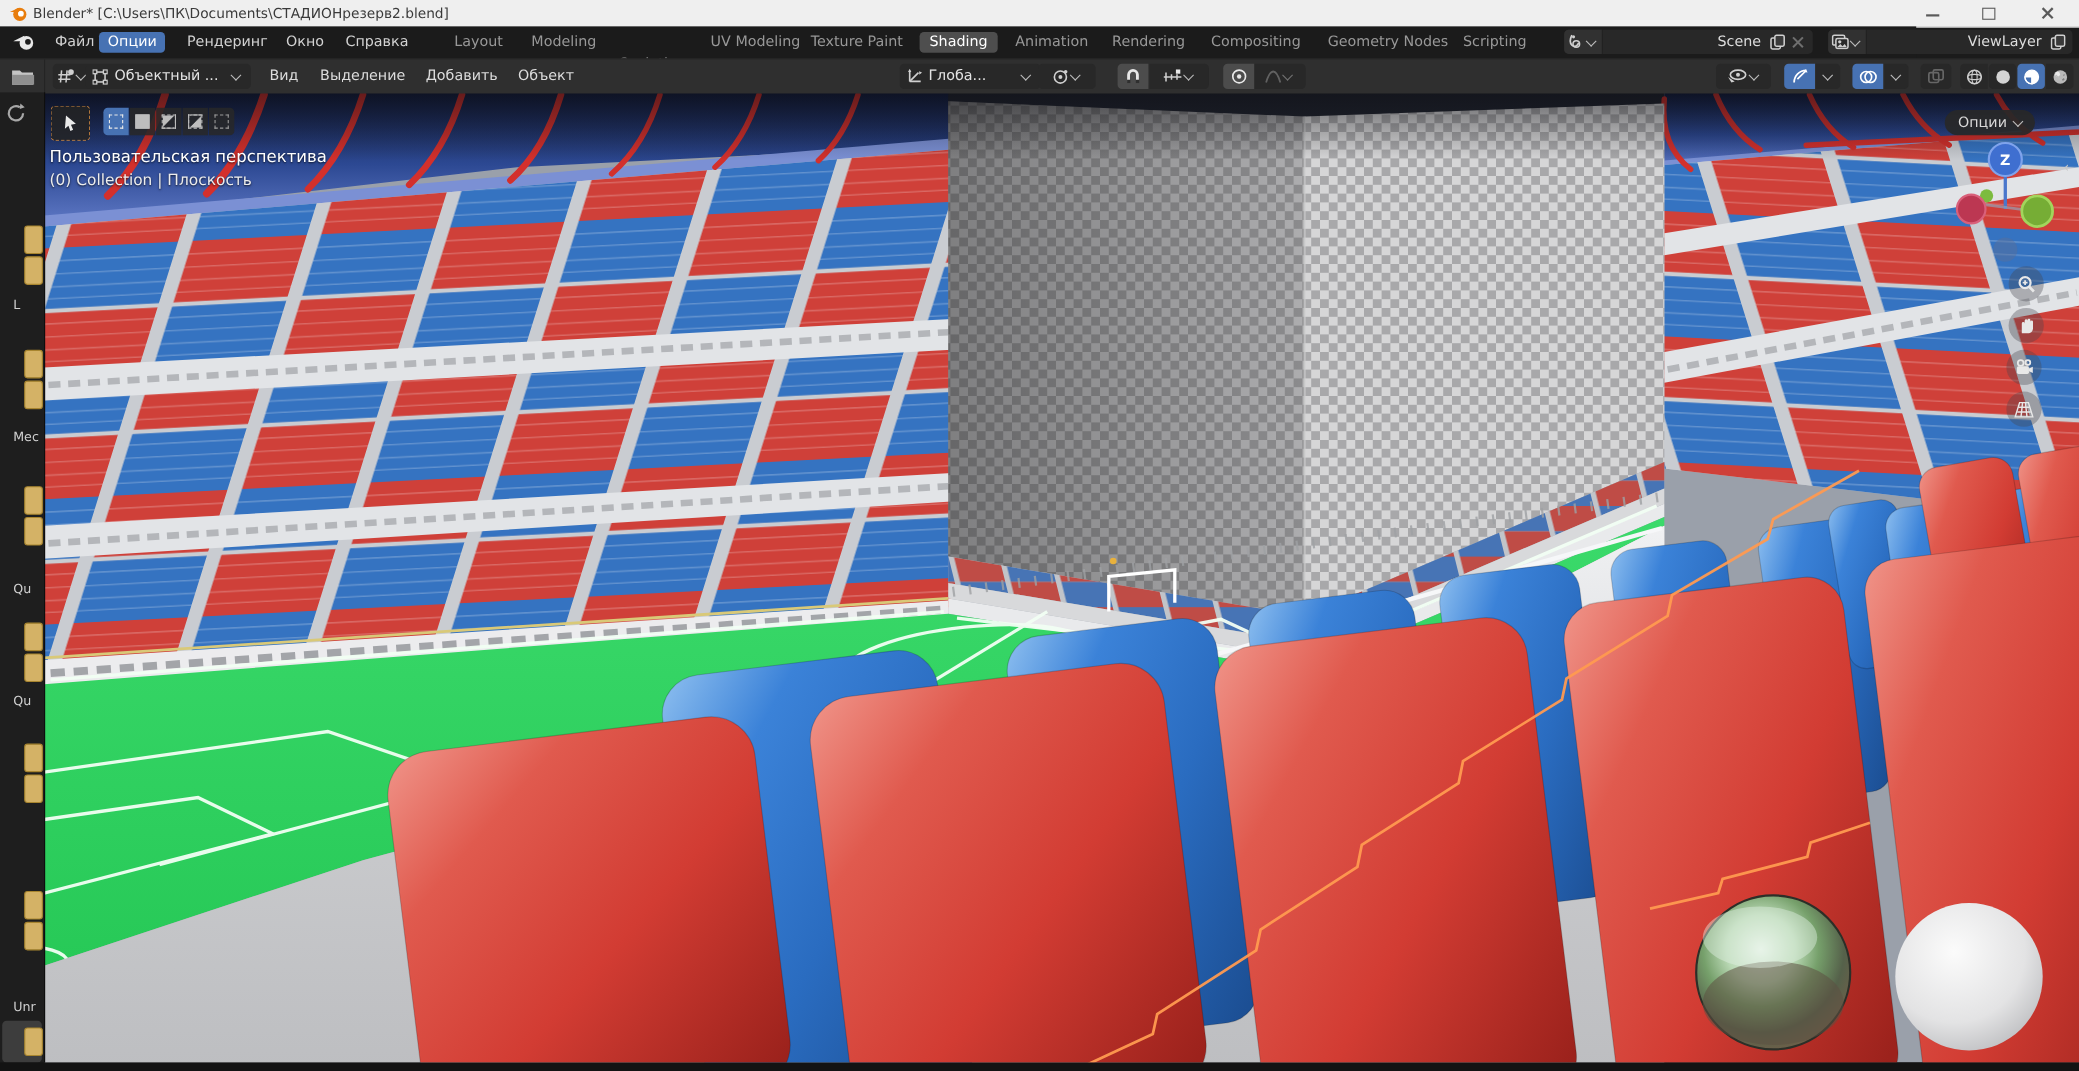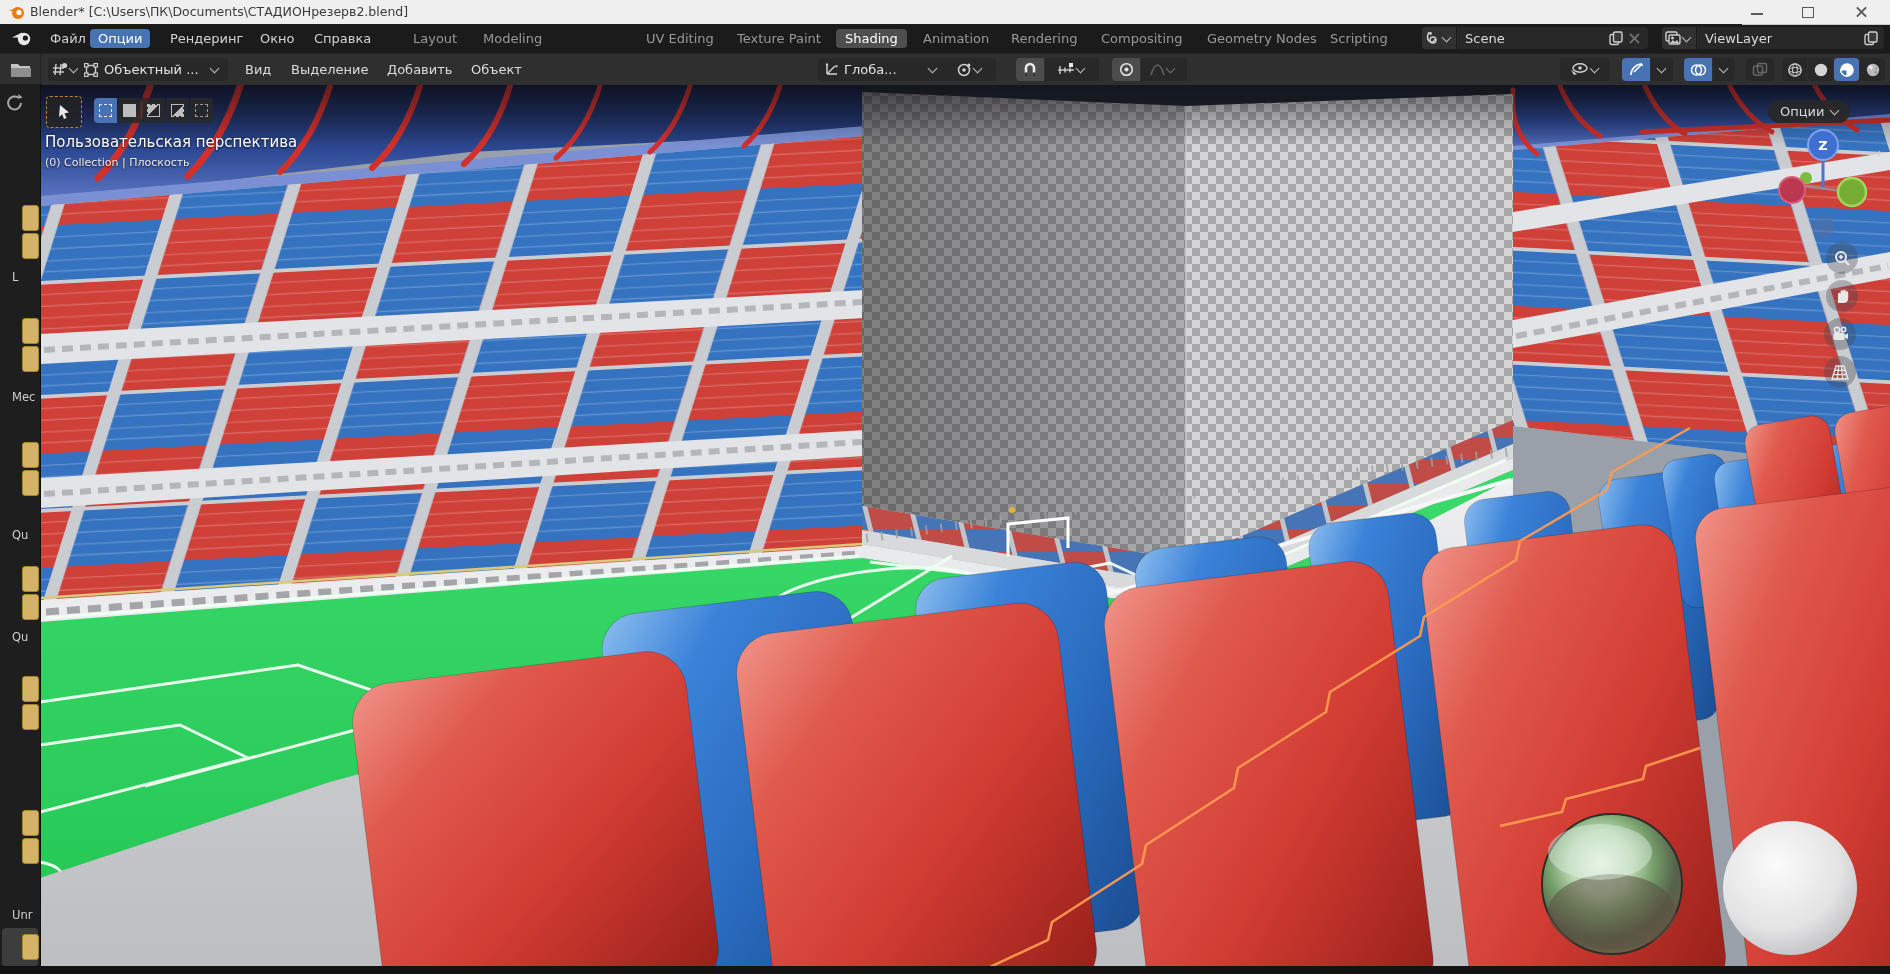--- a/index.html
+++ b/index.html
@@ -16,21 +16,21 @@
   .winbtn .x1,.winbtn .x2{position:absolute;left:9px;top:6px;width:13px;height:2px;background:#5a5a5a;}
   .winbtn .x1{transform:rotate(45deg);} .winbtn .x2{transform:rotate(-45deg);}
   
   #menubar{left:0;top:24px;width:1742px;height:29px;background:#1b1b1b;}
   .mitem{top:5px;height:19px;line-height:19px;font-size:13px;color:#d2d2d2;padding:0 8px;border-radius:4px;cursor:pointer;white-space:nowrap;}
   .mitem.active{background:#4772b3;color:#fff;}
   .wtab{top:5px;height:19px;line-height:19px;font-size:13px;color:#989898;padding:0 9px;border-radius:4px;cursor:pointer;white-space:nowrap;}
   .wtab.active{background:#4e4e4e;color:#fff;}
   .selwidget{top:3px;height:22px;background:#282828;border-radius:4px;display:flex;align-items:center;color:#dcdcdc;font-size:13px;}
   .selwidget .iconbox{width:34px;height:22px;display:flex;align-items:center;justify-content:center;border-right:1px solid #1b1b1b;background:#313131;border-radius:4px 0 0 4px;}
-  .selwidget .val{padding:0 8px;flex:1;white-space:nowrap;overflow:hidden;}
+  .selwidget .val{padding:0 8px;flex:1;white-space:nowrap;overflow:hidden;text-align:right;}
   .chev{display:inline-block;width:6px;height:6px;border-right:1.6px solid #bdbdbd;border-bottom:1.6px solid #bdbdbd;transform:rotate(45deg);margin:0 4px 2px 2px;}
   
   #vheader{left:0;top:53px;width:1890px;height:31px;background:#2f2f2f;border-top:1px solid #232323;}
   .hmenu{top:6px;height:20px;line-height:20px;font-size:13px;color:#dcdcdc;padding:0 7px;border-radius:4px;cursor:pointer;white-space:nowrap;}
   .hbtn{background:#282828;border-radius:4px;display:flex;align-items:center;justify-content:center;cursor:pointer;}
   .hbtn.pressed{background:#4c4c4c;}
   .hbtn.blue{background:#4772b3;}
   .hgroup{display:flex;gap:1px;}
   
   #leftstrip{left:0;top:84px;width:40px;height:882px;background:#1e1e1e;border-right:1px solid #0e0e0e;overflow:hidden;}
@@ -314,21 +314,21 @@
     </svg>
     <span class="abs mitem" style="left:42px;">Файл</span>
     <span class="abs mitem active" style="left:90px;">Опции</span>
     <span class="abs mitem" style="left:162px;">Рендеринг</span>
     <span class="abs mitem" style="left:252px;">Окно</span>
     <span class="abs mitem" style="left:306px;">Справка</span>
 
     <span class="abs wtab" style="left:404px;">Layout</span>
     <span class="abs wtab" style="left:474px;">Modeling</span>
     <span class="abs wtab" style="left:554px;margin-top:20px;">Sculpting</span>
-    <span class="abs wtab" style="left:637px;">UV Editing</span>
+    <span class="abs wtab" style="left:637px;">UV Modeling</span>
     <span class="abs wtab" style="left:728px;">Texture Paint</span>
     <span class="abs wtab active" style="left:836px;">Shading</span>
     <span class="abs wtab" style="left:914px;">Animation</span>
     <span class="abs wtab" style="left:1002px;">Rendering</span>
     <span class="abs wtab" style="left:1092px;">Compositing</span>
     <span class="abs wtab" style="left:1198px;">Geometry Nodes</span>
     <span class="abs wtab" style="left:1321px;">Scripting</span>
 
     <div class="abs selwidget" style="left:1422px;width:226px;">
       <span class="iconbox">
@@ -586,21 +586,21 @@
       </div>
     <div class="selmode">
         <span class="dashsq" style="border-color:#bdbdbd;background:linear-gradient(315deg,#bdbdbd 50%,transparent 50%);"></span>
       </div>
     <div class="selmode last">
         <span class="dashsq" style="border-color:#9a9a9a;"></span>
       </div>
   </div>
 
   <div class="abs ovtext" style="left:45px;top:133px;font-size:15px;">Пользовательская перспектива</div>
-  <div class="abs ovtext" style="left:45px;top:156px;font-size:11px;color:#ededed;">(0) Collection | Плоскость</div>
+  <div class="abs ovtext" style="left:45px;top:156px;font-size:14px;color:#ededed;">(0) Collection | Плоскость</div>
 
   <div id="optionspill" class="abs">
     <span>Опции</span>
     <span class="chev" style="margin-left:7px;"></span>
   </div>
 
   <svg class="abs" style="left:1768px;top:112px;" width="112" height="136" viewBox="0 0 112 136">
     <line x1="55" y1="47" x2="55" y2="78" stroke="#4a77cc" stroke-width="3"></line>
     <line x1="36" y1="74" x2="75" y2="79" stroke="rgba(150,160,180,0.7)" stroke-width="2.5"></line>
     <circle cx="55" cy="115" r="11" fill="rgba(90,110,150,0.45)"></circle>

